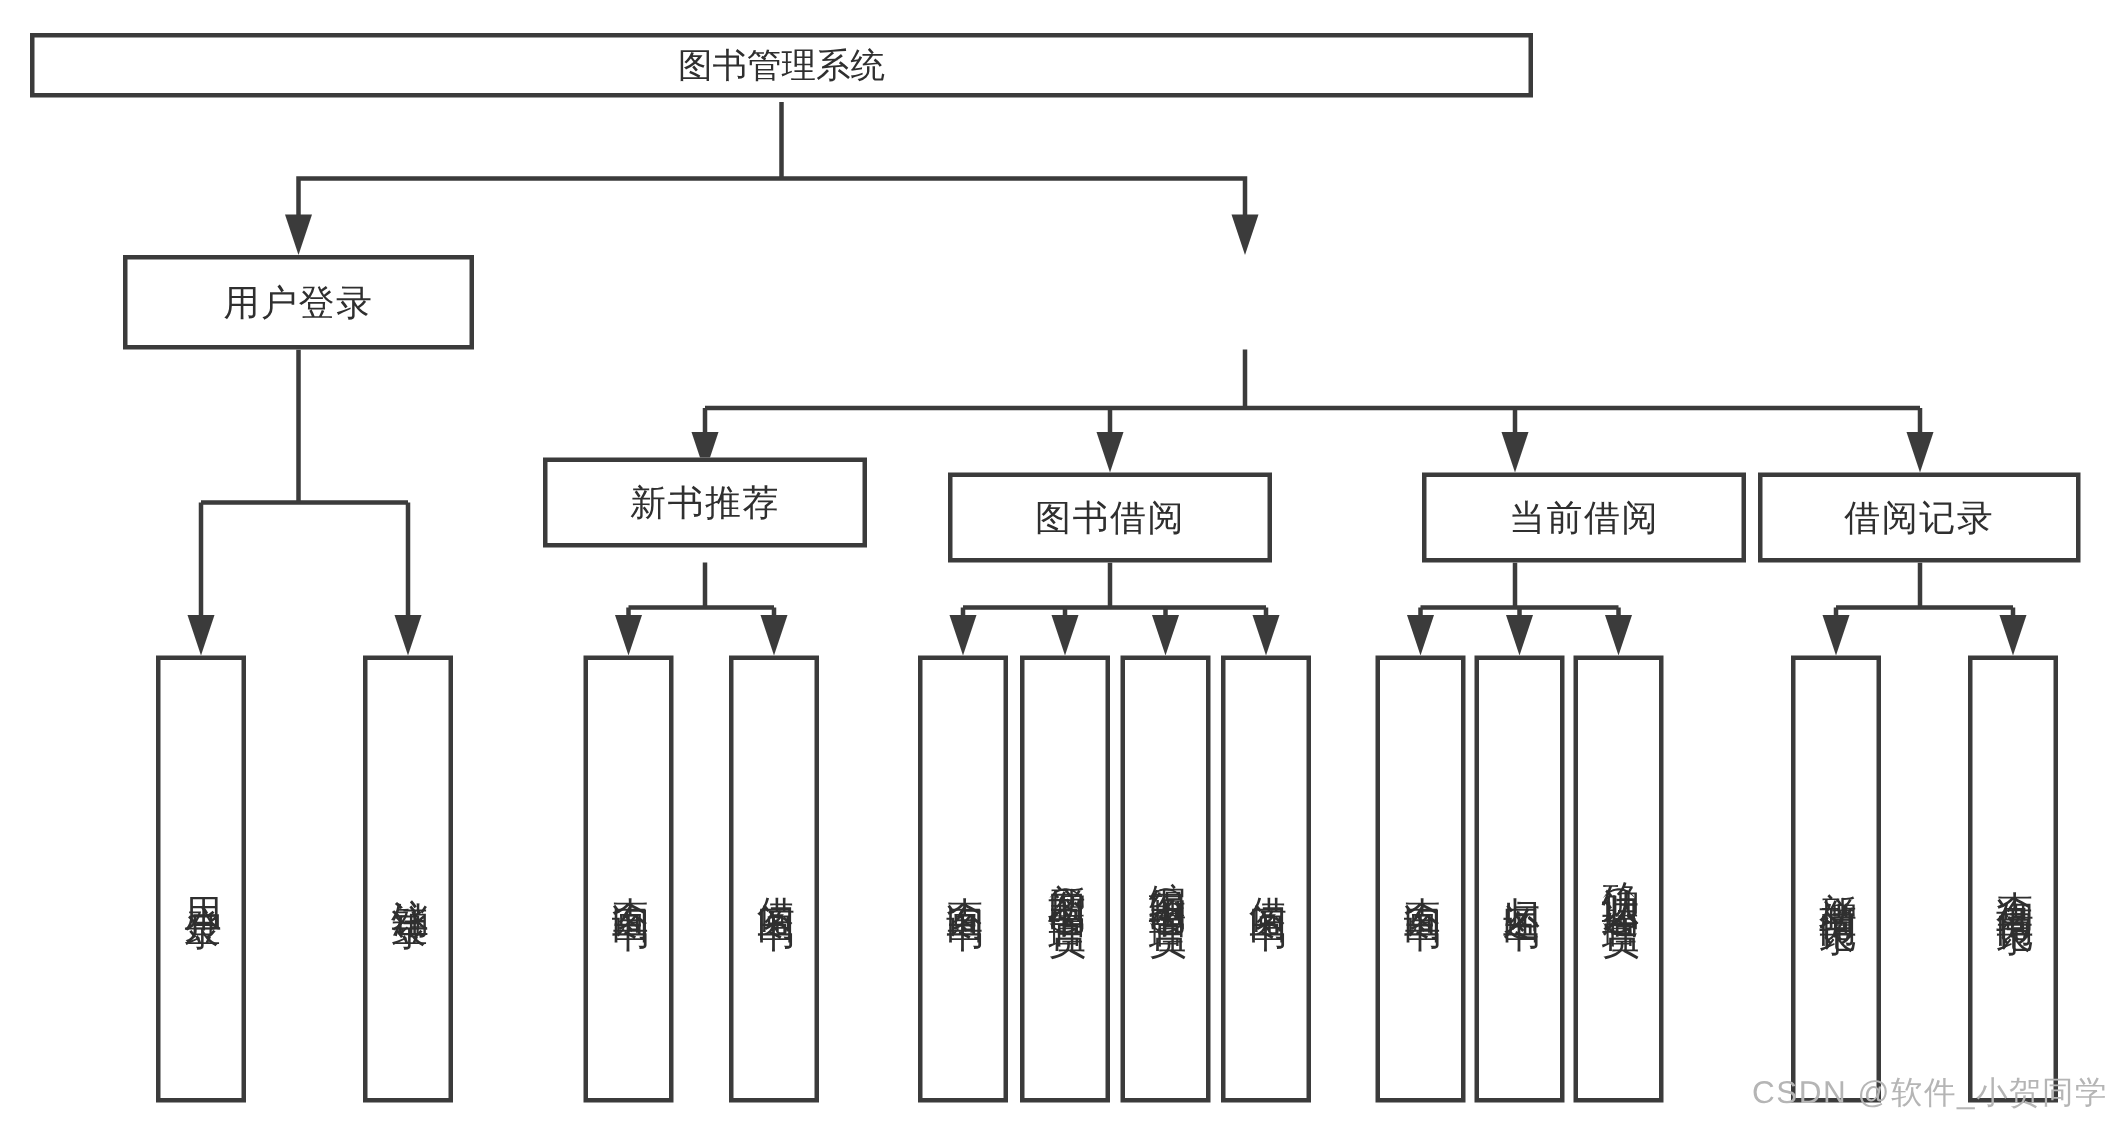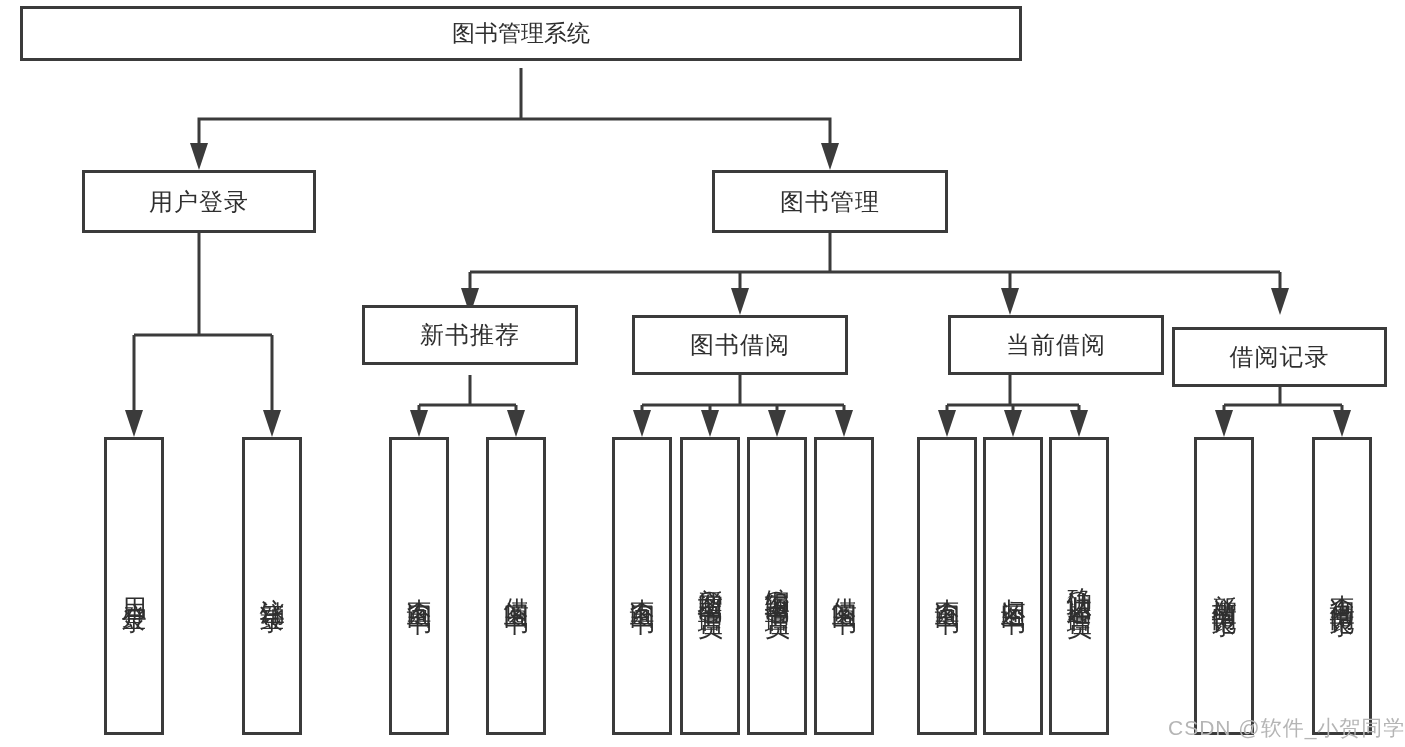--- a/index.html
+++ b/index.html
@@ -95,41 +95,38 @@
       <path d="M768 410 L786 410 L777 437 Z"></path>
       <path d="M835 410 L853 410 L844 437 Z"></path>
       <path d="M938 410 L956 410 L947 437 Z"></path>
       <path d="M1004 410 L1022 410 L1013 437 Z"></path>
       <path d="M1070 410 L1088 410 L1079 437 Z"></path>
       <path d="M1215 410 L1233 410 L1224 437 Z"></path>
       <path d="M1333 410 L1351 410 L1342 437 Z"></path>
     </g>
   </svg>
 
-  <div class="box root" style="left:20px; top:6px; width:1002px; height:55px;">
+  <div class="box root" style="left:20px; top:22px; width:1002px; height:43px;">
     <span>图书管理系统</span>
   </div>
 
   <div class="box hnode" style="left:82px; top:170px; width:234px; height:63px;">
     <span>用户登录</span>
-  </div>
-  <div class="box hnode" style="left:712px; top:170px; width:236px; height:63px;">
-    <span>图书管理</span>
   </div>
 
   <div class="box hnode" style="left:362px; top:305px; width:216px; height:60px;">
     <span>新书推荐</span>
   </div>
   <div class="box hnode" style="left:632px; top:315px; width:216px; height:60px;">
     <span>图书借阅</span>
   </div>
   <div class="box hnode" style="left:948px; top:315px; width:216px; height:60px;">
     <span>当前借阅</span>
   </div>
-  <div class="box hnode" style="left:1172px; top:315px; width:215px; height:60px;margin-top:12px;">
+  <div class="box hnode" style="left:1172px; top:315px; width:215px; height:60px;">
     <span>借阅记录</span>
   </div>
 
   <div class="box leaf" style="left:104px; top:437px; width:60px; height:298px;">
     <span class="vtext">用户登录</span>
   </div>
   <div class="box leaf" style="left:242px; top:437px; width:60px; height:298px;">
     <span class="vtext">注销登录</span>
   </div>
 

